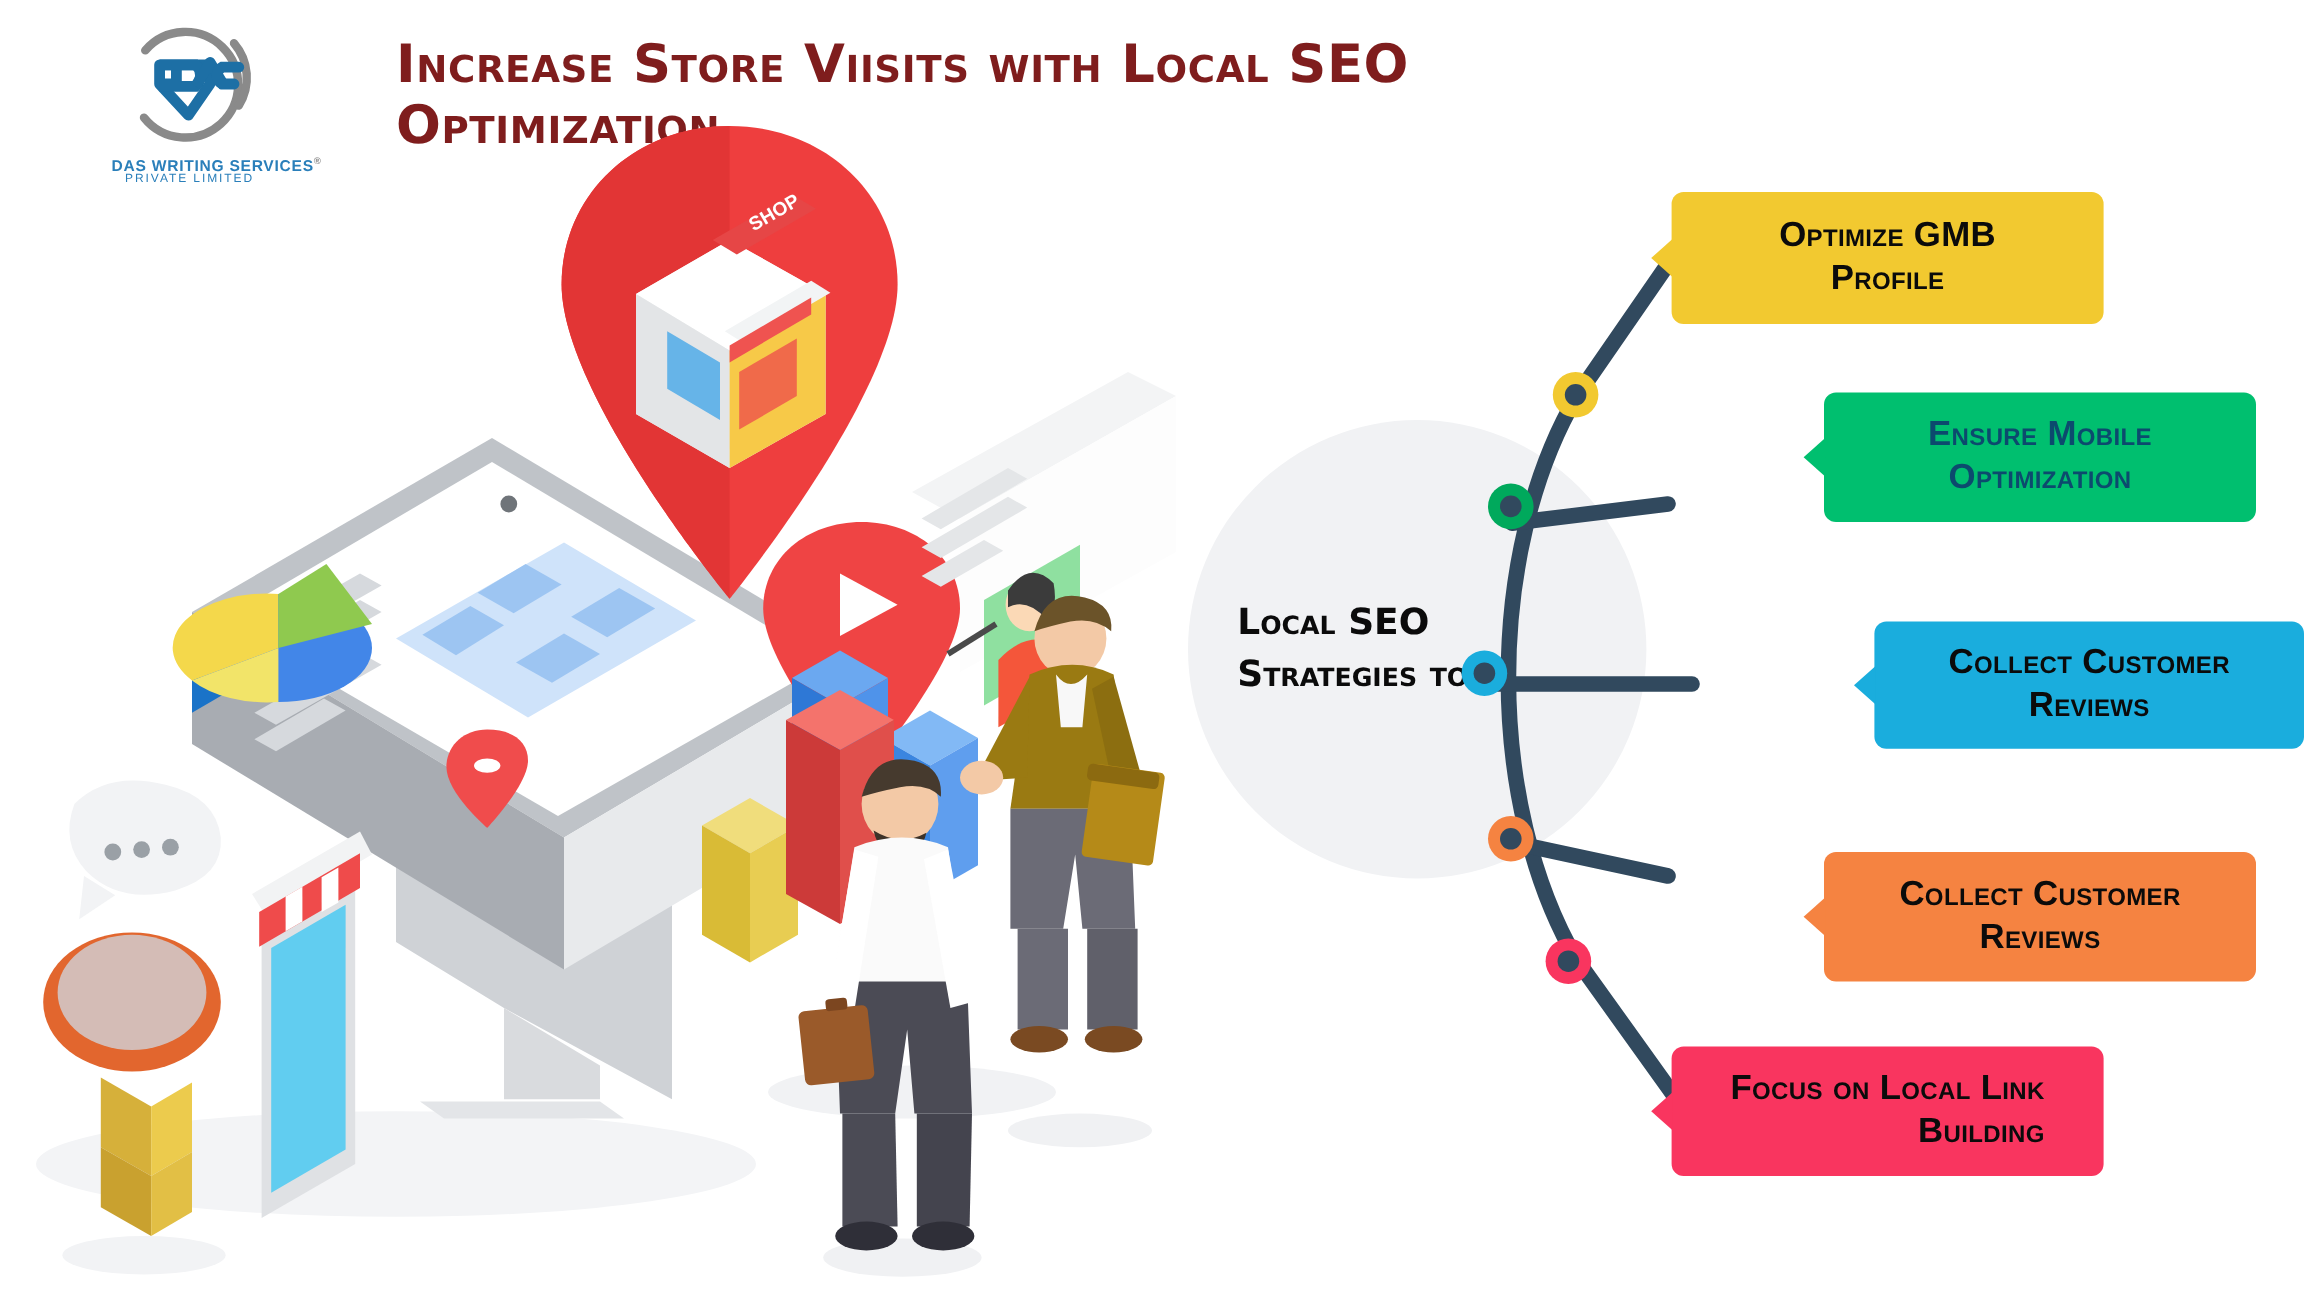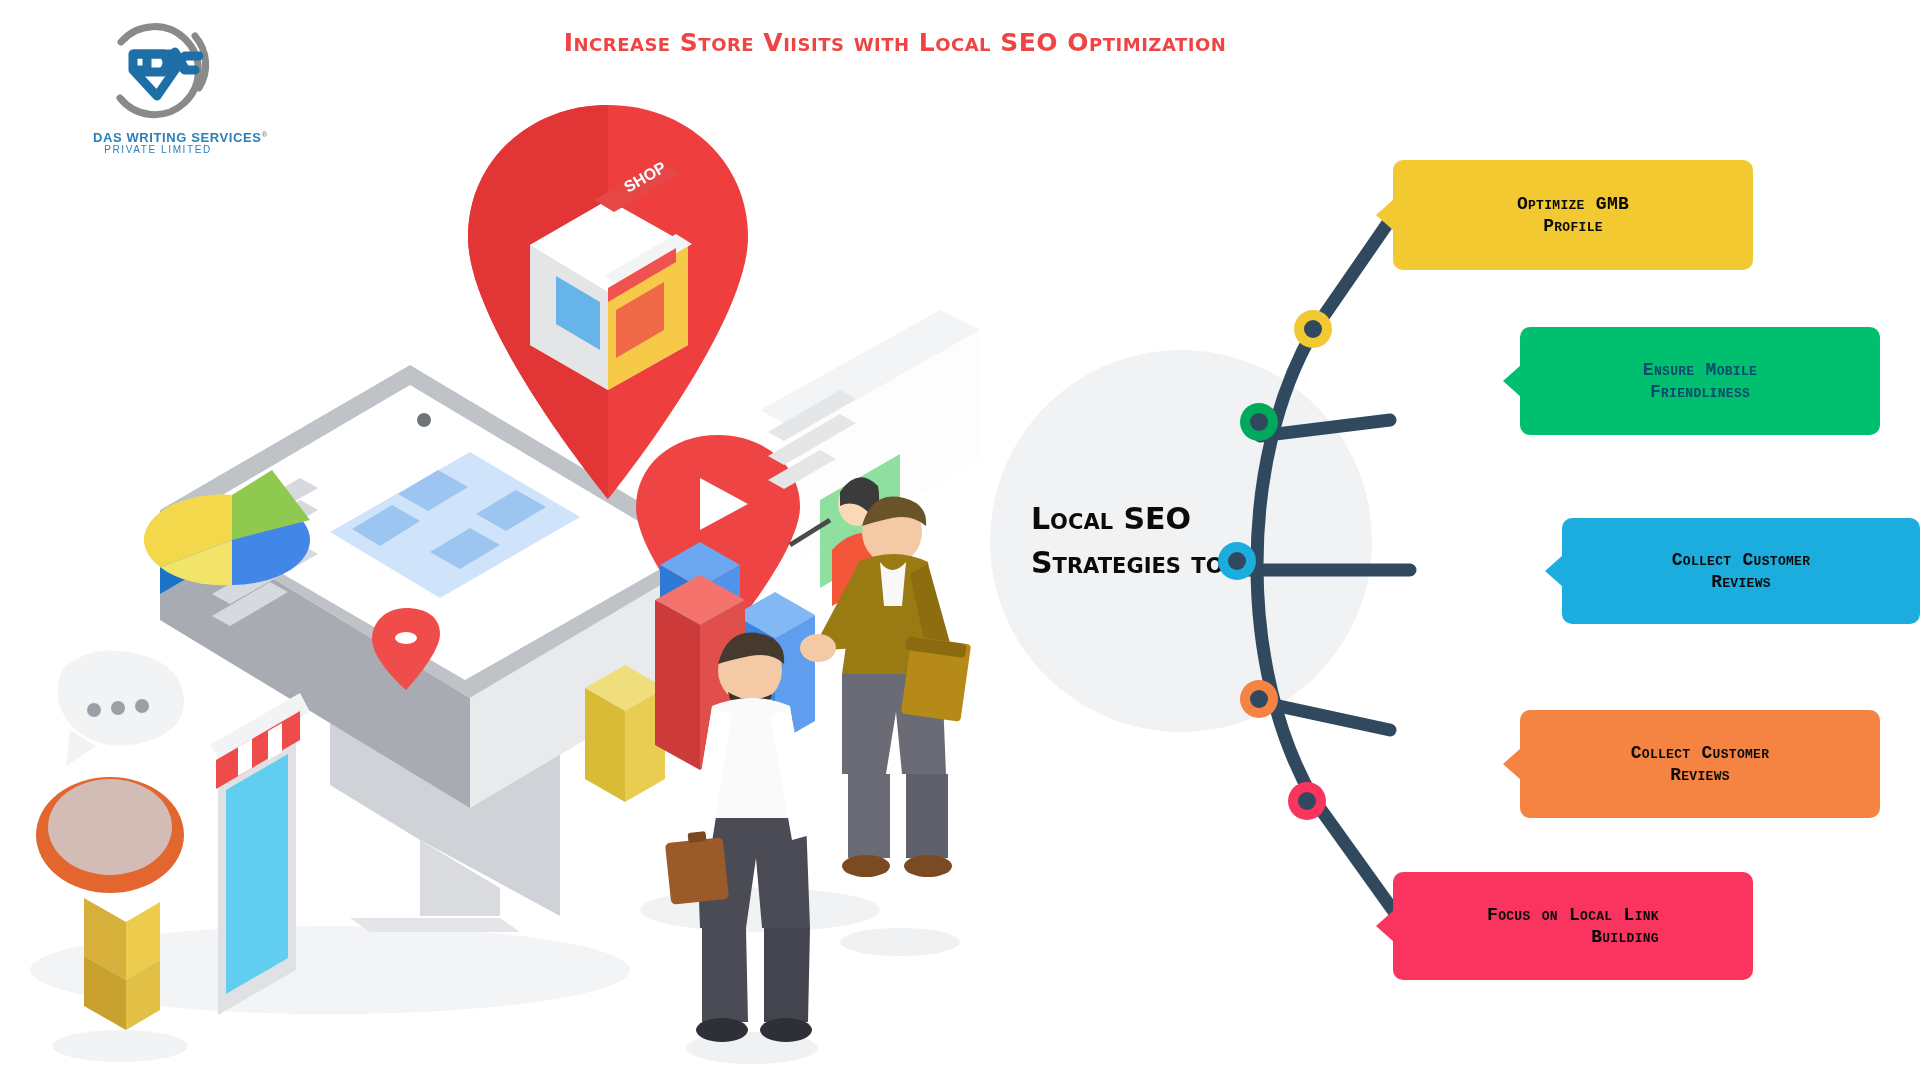--- a/index.html
+++ b/index.html
@@ -16,23 +16,22 @@
   .logo-mark { position: absolute; left: 55px; top: 4px; width: 112px; height: 112px; }
   .logo-name { position: absolute; left: 0; top: 118px; width: 220px; text-align: right;
     font-size: 13px; font-weight: bold; letter-spacing: 0.6px; color: #2a7fba; }
   .logo-sub { position: absolute; left: 0; top: 132px; width: 220px; text-align: center;
     font-size: 10px; font-weight: normal; letter-spacing: 1.6px; color: #2a7fba; }
   .logo-reg { font-size: 8px; vertical-align: super; color: #8b8b8b; }
 
   
   .title {
     position: absolute; left: 330px; top: 28px; width: 1130px;
-    text-align: center;
     font-family: "DejaVu Sans", sans-serif;
-    font-weight: bold; font-size: 25px; color: #ef4444;
+    font-weight: bold; font-size: 44px; color: #7f1d1d;
     font-variant: small-caps; letter-spacing: 0.5px;
   }
 
   
   .illus { position: absolute; left: 0; top: 80px; width: 1000px; height: 990px; }
 
   
   .hub {
     position: absolute; left: 990px; top: 350px; width: 382px; height: 382px;
     border-radius: 50%; background: #f1f2f4;
@@ -50,22 +49,22 @@
   .node { position: absolute; width: 38px; height: 38px; border-radius: 50%;
           display: flex; align-items: center; justify-content: center; }
   .node i { display: block; width: 18px; height: 18px; border-radius: 50%; background: #31495e; }
 
   
   .card {
     position: absolute;
     border-radius: 10px;
     display: flex; align-items: center; justify-content: center;
     padding: 10px 22px;
-    font-family: Liberation Mono, monospace;
-    font-weight: bold; font-size: 18px; line-height: 1.24; color: #0b0b0b;
+    font-family: Liberation Sans, sans-serif;
+    font-weight: bold; font-size: 29px; line-height: 1.24; color: #0b0b0b;
     text-align: center; font-variant: small-caps; letter-spacing: 0.3px;
   }
   .card .tail {
     position: absolute; left: -17px; top: 50%; margin-top: -16px;
     width: 0; height: 0;
     border-top: 16px solid transparent;
     border-bottom: 16px solid transparent;
     border-right: 18px solid currentColor;
   }
 </style>
@@ -304,21 +303,21 @@
     <span style="color:#0b0b0b;">
       <span>Optimize GMB</span><br>
       <span>Profile</span>
     </span>
   </div>
 
   <div class="card" style="left:1520px; top:327px; width:360px; height:108px; background:#00bf6f; color:#00bf6f;">
     <span class="tail"></span>
     <span style="color:#0c4a6e;">
       <span>Ensure Mobile</span><br>
-      <span>Friendliness</span>
+      <span>Optimization</span>
     </span>
   </div>
 
   <div class="card" style="left:1562px; top:518px; width:358px; height:106px; background:#1aaddd; color:#1aaddd;">
     <span class="tail"></span>
     <span style="color:#0b0b0b;">
       <span>Collect Customer</span><br>
       <span>Reviews</span>
     </span>
   </div>

